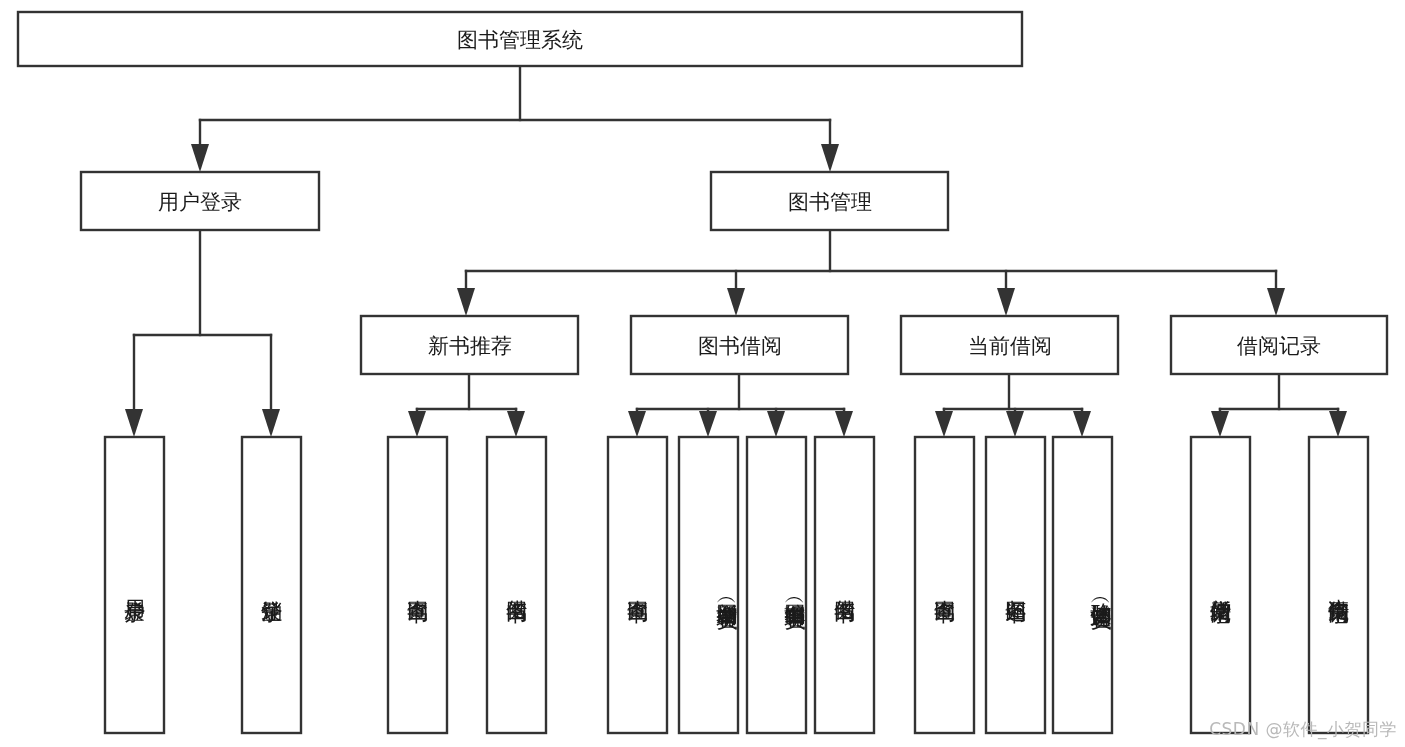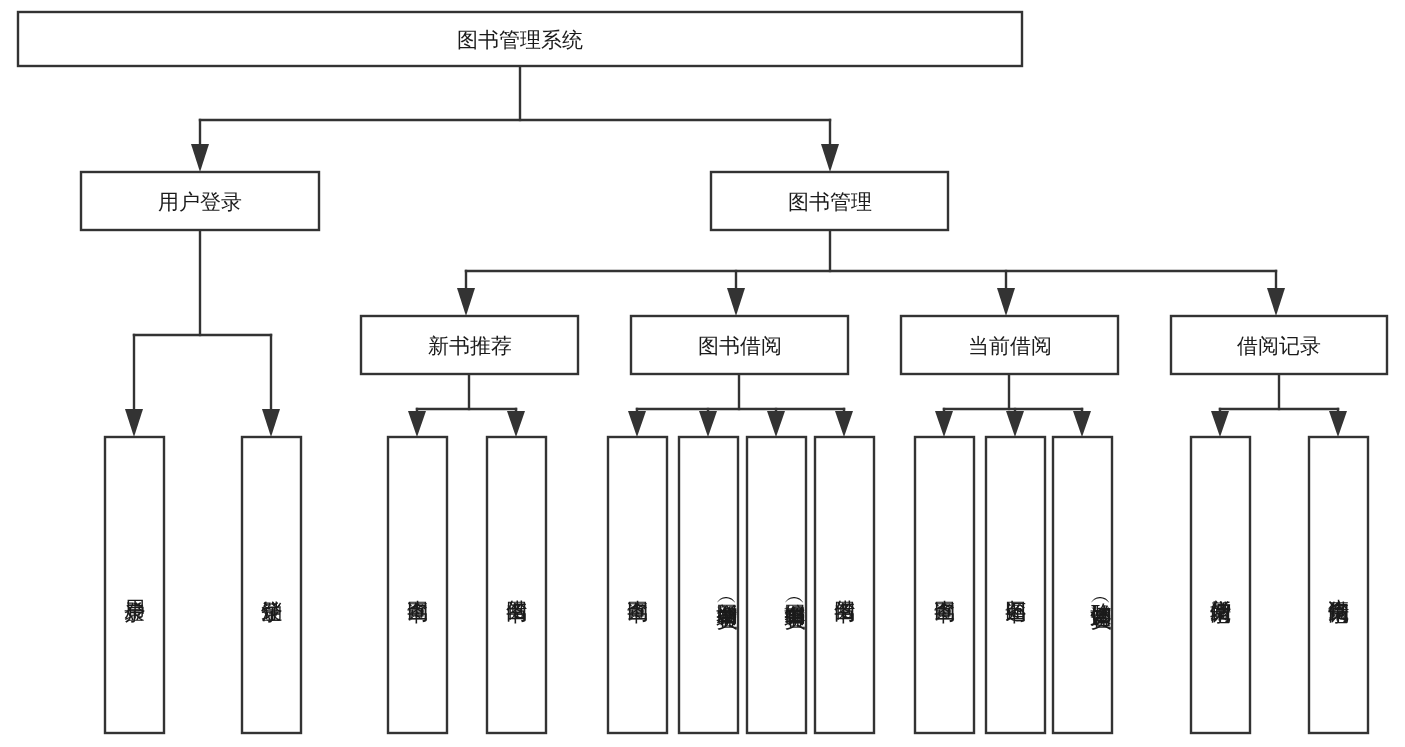--- a/index.html
+++ b/index.html
@@ -222,13 +222,14 @@
   <div class="node-label-v" style="left:608px; top:437px; width:59px; height:296px;">查询图书</div>
   <div class="node-label-v" style="left:679px; top:437px; width:59px; height:296px; align-items:flex-start; padding-top:10px;">新增图书（管理员）</div>
   <div class="node-label-v" style="left:747px; top:437px; width:59px; height:296px; align-items:flex-start; padding-top:10px;">编辑图书（管理员）</div>
   <div class="node-label-v" style="left:815px; top:437px; width:59px; height:296px;">借阅图书</div>
   <div class="node-label-v" style="left:915px; top:437px; width:59px; height:296px;">查询图书</div>
   <div class="node-label-v" style="left:986px; top:437px; width:59px; height:296px;">归还图书</div>
   <div class="node-label-v" style="left:1053px; top:437px; width:59px; height:296px; align-items:flex-start; padding-top:10px;">确认归还（管理员）</div>
   <div class="node-label-v" style="left:1191px; top:437px; width:59px; height:296px;">新增借阅记录</div>
   <div class="node-label-v" style="left:1309px; top:437px; width:59px; height:296px;">查询借阅记录</div>
 
+  <div class="watermark">CSDN @软件_小贺同学</div>
 </div>
 
 </body></html>

